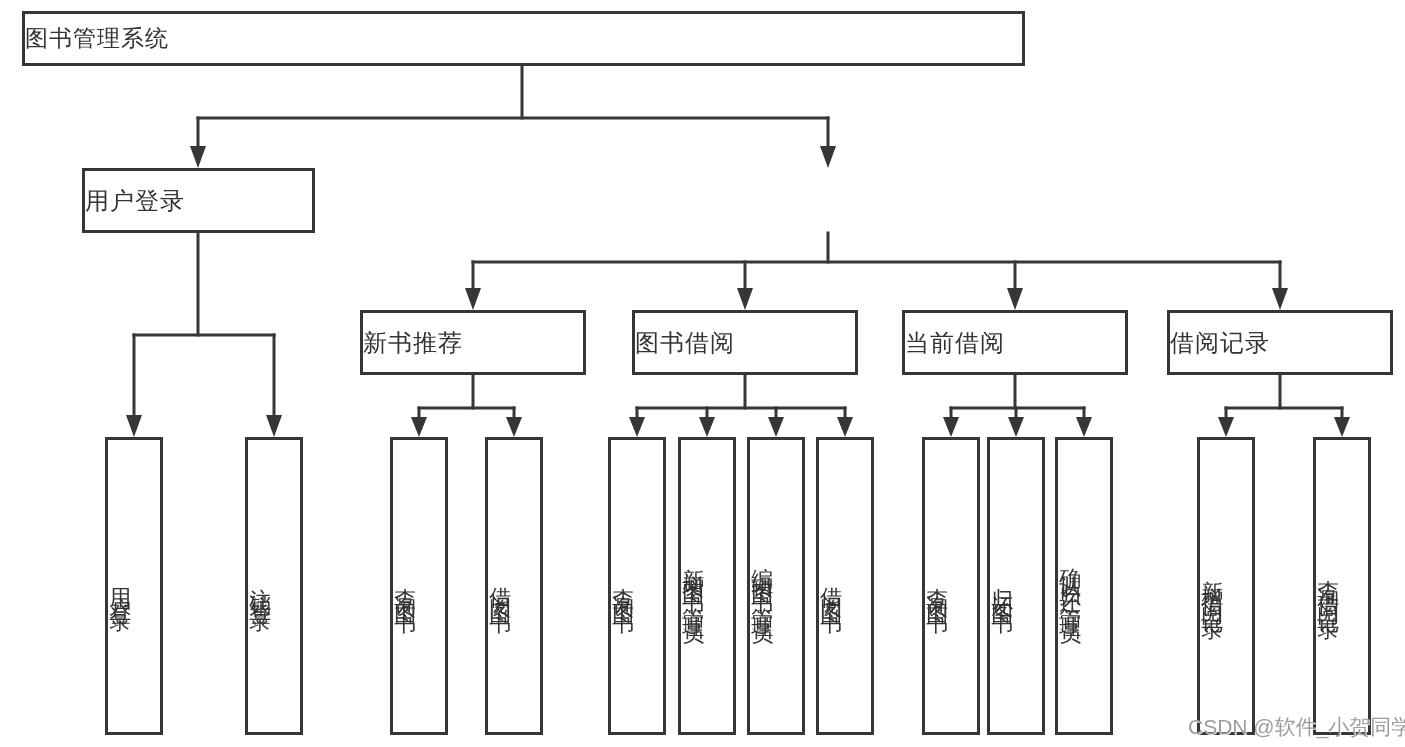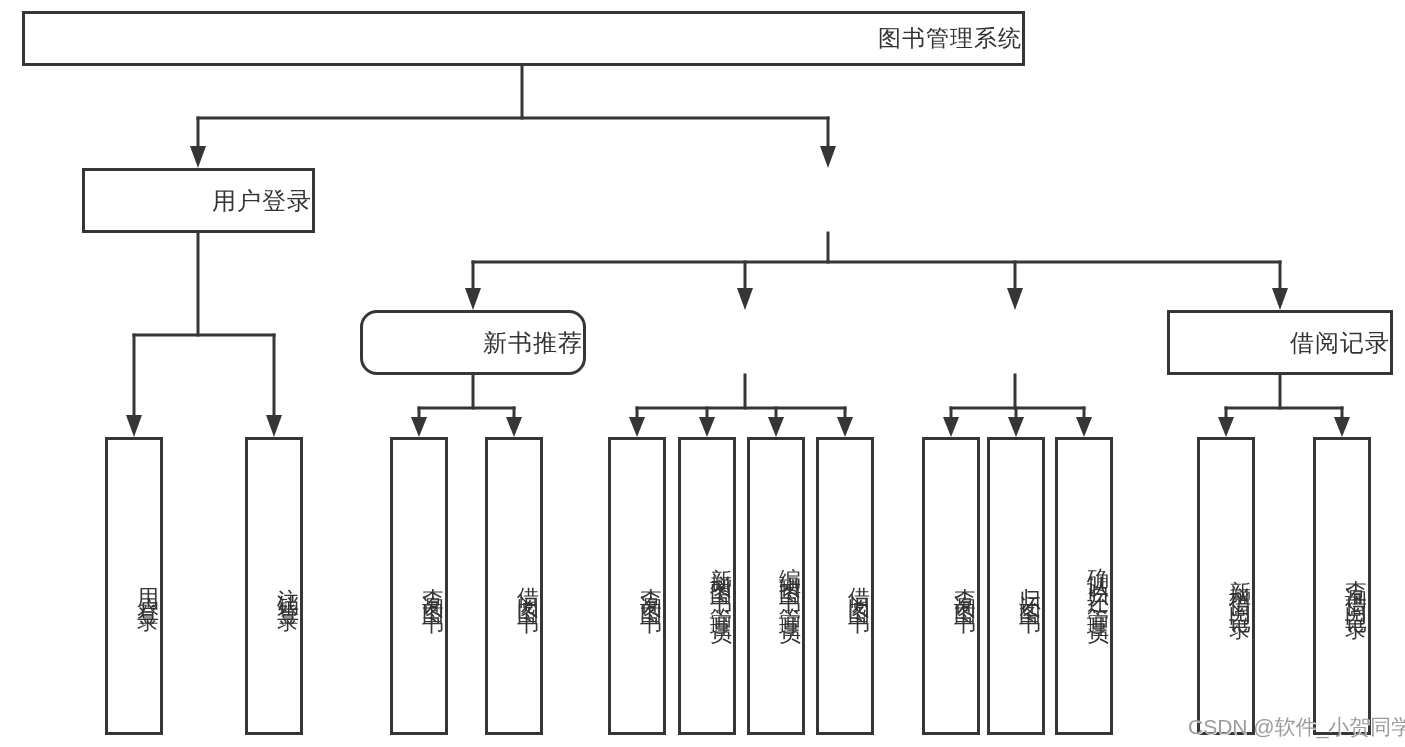--- a/index.html
+++ b/index.html
@@ -27,31 +27,31 @@
     stroke-linecap: square;
   }
   .ahead { fill: var(--line-color, #363636); stroke: none; }
   .node {
     position: absolute;
     box-sizing: border-box;
     border: 3px solid var(--line-color, #363636);
     background: #ffffff;
     display: flex;
     align-items: center;
-    justify-content: flex-end;
+    justify-content: flex-start;
     z-index: 1;
     font-size: 24px;
     letter-spacing: 1px;
     color: var(--text-color, #333333);
   }
   .node--root  { left: 22px;  top: 11px;  width: 1003px; height: 55px; font-size: 23px; }
   .node--l2a   { left: 82px;  top: 168px; width: 233px;  height: 65px; }
   .node--l2b   { left: 712px; top: 168px; width: 233px;  height: 65px; }
   .node--l3 { top: 310px; width: 226px; height: 65px; }
-  .node--l3a { left: 360px; border-radius: 17px; }
+  .node--l3a { left: 360px; }
   .node--l3b { left: 632px; }
   .node--l3c { left: 902px; }
   .node--l3d { left: 1167px; }
   .leaf {
     top: 437px;
     width: 58px;
     height: 298px;
     font-size: 22px;
     letter-spacing: 0;
   }
@@ -171,20 +171,26 @@
     <span>图书管理系统</span>
   </div>
 
   <div class="node node--l2a">
     <span>用户登录</span>
   </div>
 
   <div class="node node--l3 node--l3a">
     <span>新书推荐</span>
   </div>
+  <div class="node node--l3 node--l3b">
+    <span>图书借阅</span>
+  </div>
+  <div class="node node--l3 node--l3c">
+    <span>当前借阅</span>
+  </div>
   <div class="node node--l3 node--l3d">
     <span>借阅记录</span>
   </div>
 
   <div class="node leaf leaf--a1">
     <span class="vtext">用户登录</span>
   </div>
   <div class="node leaf leaf--a2">
     <span class="vtext">注销登录</span>
   </div>

